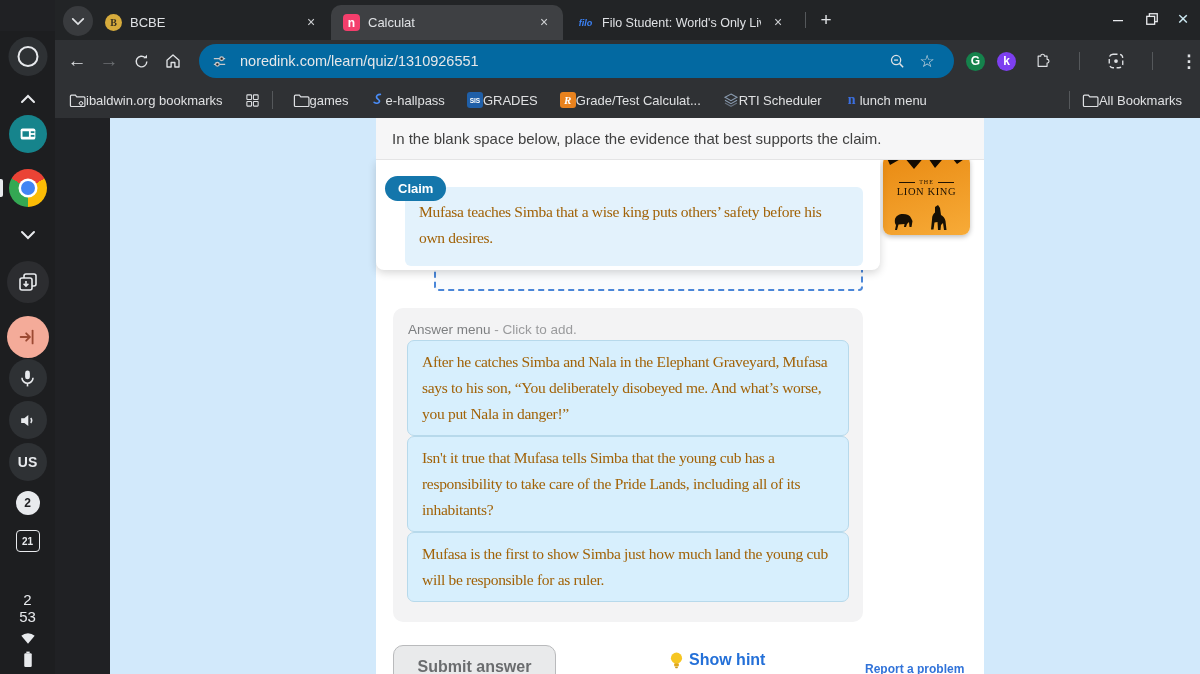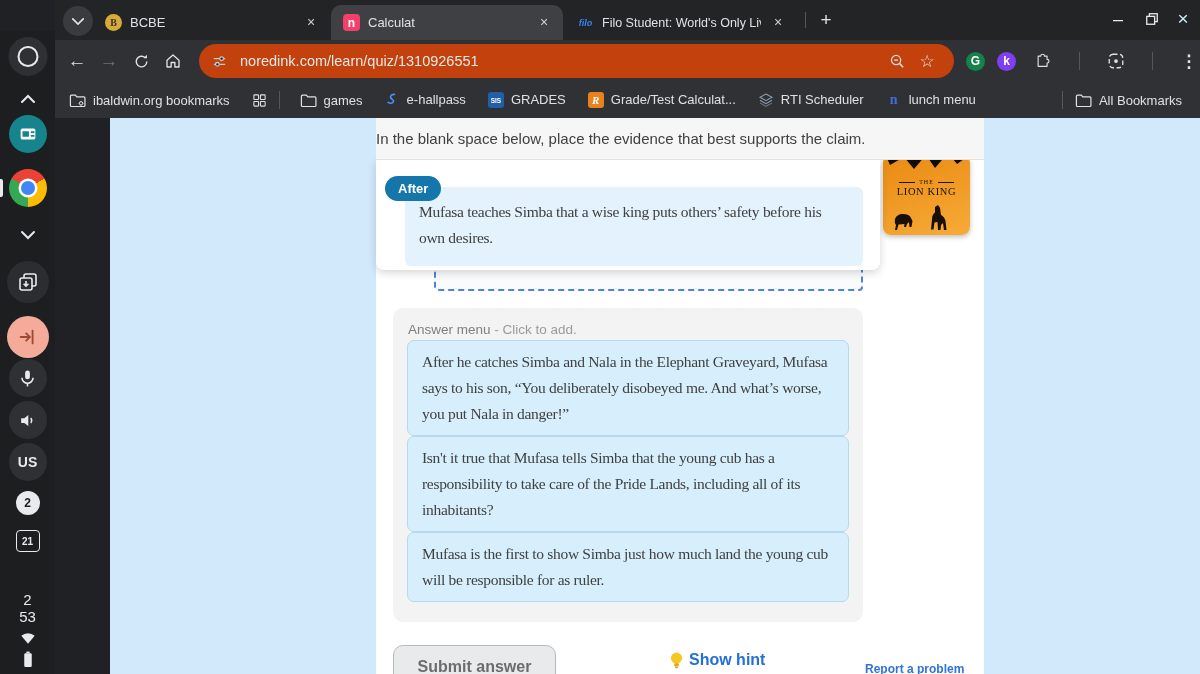--- a/index.html
+++ b/index.html
@@ -22,41 +22,41 @@
   .tab.active { background:#3e4043; border-radius:10px 10px 0 0; }
   .tab .title { flex:1; white-space:nowrap; overflow:hidden; margin:0 8px; }
   .tab .close { width:18px; height:18px; line-height:17px; text-align:center; border-radius:50%; font-size:14px; color:#cfd1d4; }
   .favicon { width:17px; height:17px; border-radius:4px; display:flex; align-items:center; justify-content:center; font-weight:bold; flex:none; }
   #tab-search { position:absolute; left:8px; top:6px; width:30px; height:30px; border-radius:50%; background:#393b3e; display:flex; align-items:center; justify-content:center; }
   .win-ctl { position:absolute; top:4px; width:30px; height:30px; display:flex; align-items:center; justify-content:center; color:#e8eaed; }
 
   
   #toolbar { position:absolute; left:0; top:40px; width:100%; height:42px; background:#2f3134; display:flex; align-items:center; }
   .nav-btn { width:32px; height:32px; display:flex; align-items:center; justify-content:center; color:#dfe1e4; font-size:19px; flex:none; }
-  #omnibox { height:34px; width:755px; margin-left:10px; background:#c2410c; border-radius:17px; display:flex; align-items:center; padding:0 12px; flex:none; }
+  #omnibox { height:34px; width:755px; margin-left:10px; background:#0369a1; border-radius:17px; display:flex; align-items:center; padding:0 12px; flex:none; }
   #omnibox .url { color:#e6e7e9; font-size:14.5px; margin-left:12px; flex:1; white-space:nowrap; }
   .ext-badge { width:19px; height:19px; border-radius:50%; color:#fff; font-size:12px; font-weight:bold; display:flex; align-items:center; justify-content:center; flex:none; }
   .tb-sep { width:1px; height:18px; background:#55585b; margin:0 9px; flex:none; }
   .tb-ico { width:30px; height:30px; display:flex; align-items:center; justify-content:center; flex:none; }
 
   
   #bookmarks { position:absolute; left:0; top:82px; width:100%; height:36px; background:#2f3134; display:flex; align-items:center; padding:0 14px; color:#dfe0e2; font-size:13px; }
-  .bm { display:flex; align-items:flex-start; gap:7px; margin-right:22px; white-space:nowrap; }
+  .bm { display:flex; align-items:center; margin-right:22px; white-space:nowrap; }
   .bm-badge { width:16px; height:16px; border-radius:3px; color:#fff; font-weight:bold; display:flex; align-items:center; justify-content:center; flex:none; }
 
   
   #content { position:absolute; left:55px; top:118px; width:1145px; height:556px; background:#d2e9fb; }
   #panel { position:absolute; left:266px; top:0; width:608px; height:556px; background:#ffffff; }
 
-  #instruction-bar { position:absolute; left:0; top:0; width:100%; height:42px; background:#f6f6f7; border-bottom:1px solid #e4e4e5; display:flex; align-items:center; padding:0 0; color:#414141; font-size:15px; z-index:5; }
+  #instruction-bar { position:absolute; left:0; top:0; width:100%; height:42px; background:#f6f6f7; border-bottom:1px solid #e4e4e5; display:flex; align-items:center; padding:0 16px; color:#414141; font-size:15px; z-index:5; }
 
   #claim-card { position:absolute; left:0; top:42px; width:504px; height:110px; background:#fff; border-radius:0 0 8px 8px; box-shadow:0 3px 8px rgba(0,0,0,.16); z-index:4; }
   #claim-badge { position:absolute; left:9px; top:16px; height:25px; padding:0 13px; background:#1476ab; border-radius:13px; color:#fff; font-size:13px; font-weight:bold; display:flex; align-items:center; z-index:2; }
   #claim-box { position:absolute; left:29px; top:27px; width:458px; height:79px; background:#e3f2fc; border-radius:6px; padding:12px 14px; }
-  .serif { font-family:"Liberation Serif", serif; font-size:15.5px; line-height:26px; color:#404040; letter-spacing:-0.3px; }
+  .serif { font-family:"Liberation Serif", serif; font-size:15.5px; line-height:26px; color:#a16207; letter-spacing:-0.3px; }
 
   #book-cover { position:absolute; left:507px; top:37px; width:87px; height:80px; border-radius:8px; background:linear-gradient(160deg,#e98a12,#f7ab38); box-shadow:0 2px 5px rgba(0,0,0,.25); z-index:1; overflow:hidden; }
   #book-the { display:flex; align-items:center; justify-content:center; gap:4px; margin-top:24px; color:#201302; font-family:"Liberation Serif",serif; font-size:6px; letter-spacing:1px; }
   #book-the .rule { width:16px; height:1px; background:#201302; }
   #book-title { text-align:center; color:#1a1004; font-family:"Liberation Serif",serif; font-size:10.5px; letter-spacing:.6px; margin-top:1px; }
 
   #dropzone { position:absolute; left:58px; top:130px; width:429px; height:43px; border:2px dashed #4a86d8; border-radius:4px; background:#f9fbfd; z-index:2; }
 
   #answer-menu { position:absolute; left:17px; top:190px; width:470px; height:314px; background:#f3f3f4; border-radius:10px; padding:12px 14px; display:flex; flex-direction:column; z-index:2; }
   #answer-label { font-size:13.5px; margin:2px 0 3px 1px; }
@@ -324,21 +324,21 @@
           <g fill="#181004">
             <path d="M4 14c1-3 4-5 8-5 4 0 7 1.5 8 4l1.5 3-1 6h-2l-.5-5-2 2-1 3h-2l.5-3-6 .5L6 25H4l1-5c-1-1-1.5-3-1-6z"></path>
             <path d="M44 2l3-2 2 3 1 7c2 1 4 3 4.5 6l1 9h-2.5l-1-7-2 2-.5 5h-2.5l-.5-8-3 .5-1 7h-2.5l1-10c0-4 1.5-6 3-7z"></path>
           </g>
         </svg>
       </div>
 
       <div id="dropzone"></div>
 
       <div id="claim-card">
-        <div id="claim-badge">After</div>
+        <div id="claim-badge">Claim</div>
         <div id="claim-box" class="serif">Mufasa teaches Simba that a wise king puts others’ safety before his own desires.</div>
       </div>
 
       <div id="answer-menu">
         <div id="answer-label">
           <span class="lab">Answer menu</span>
           <span class="hint">- Click to add.</span>
         </div>
         <div class="option serif">After he catches Simba and Nala in the Elephant Graveyard, Mufasa says to his son, “You deliberately disobeyed me. And what’s worse, you put Nala in danger!”</div>
         <div class="option serif">Isn't it true that Mufasa tells Simba that the young cub has a responsibility to take care of the Pride Lands, including all of its inhabitants?</div>

